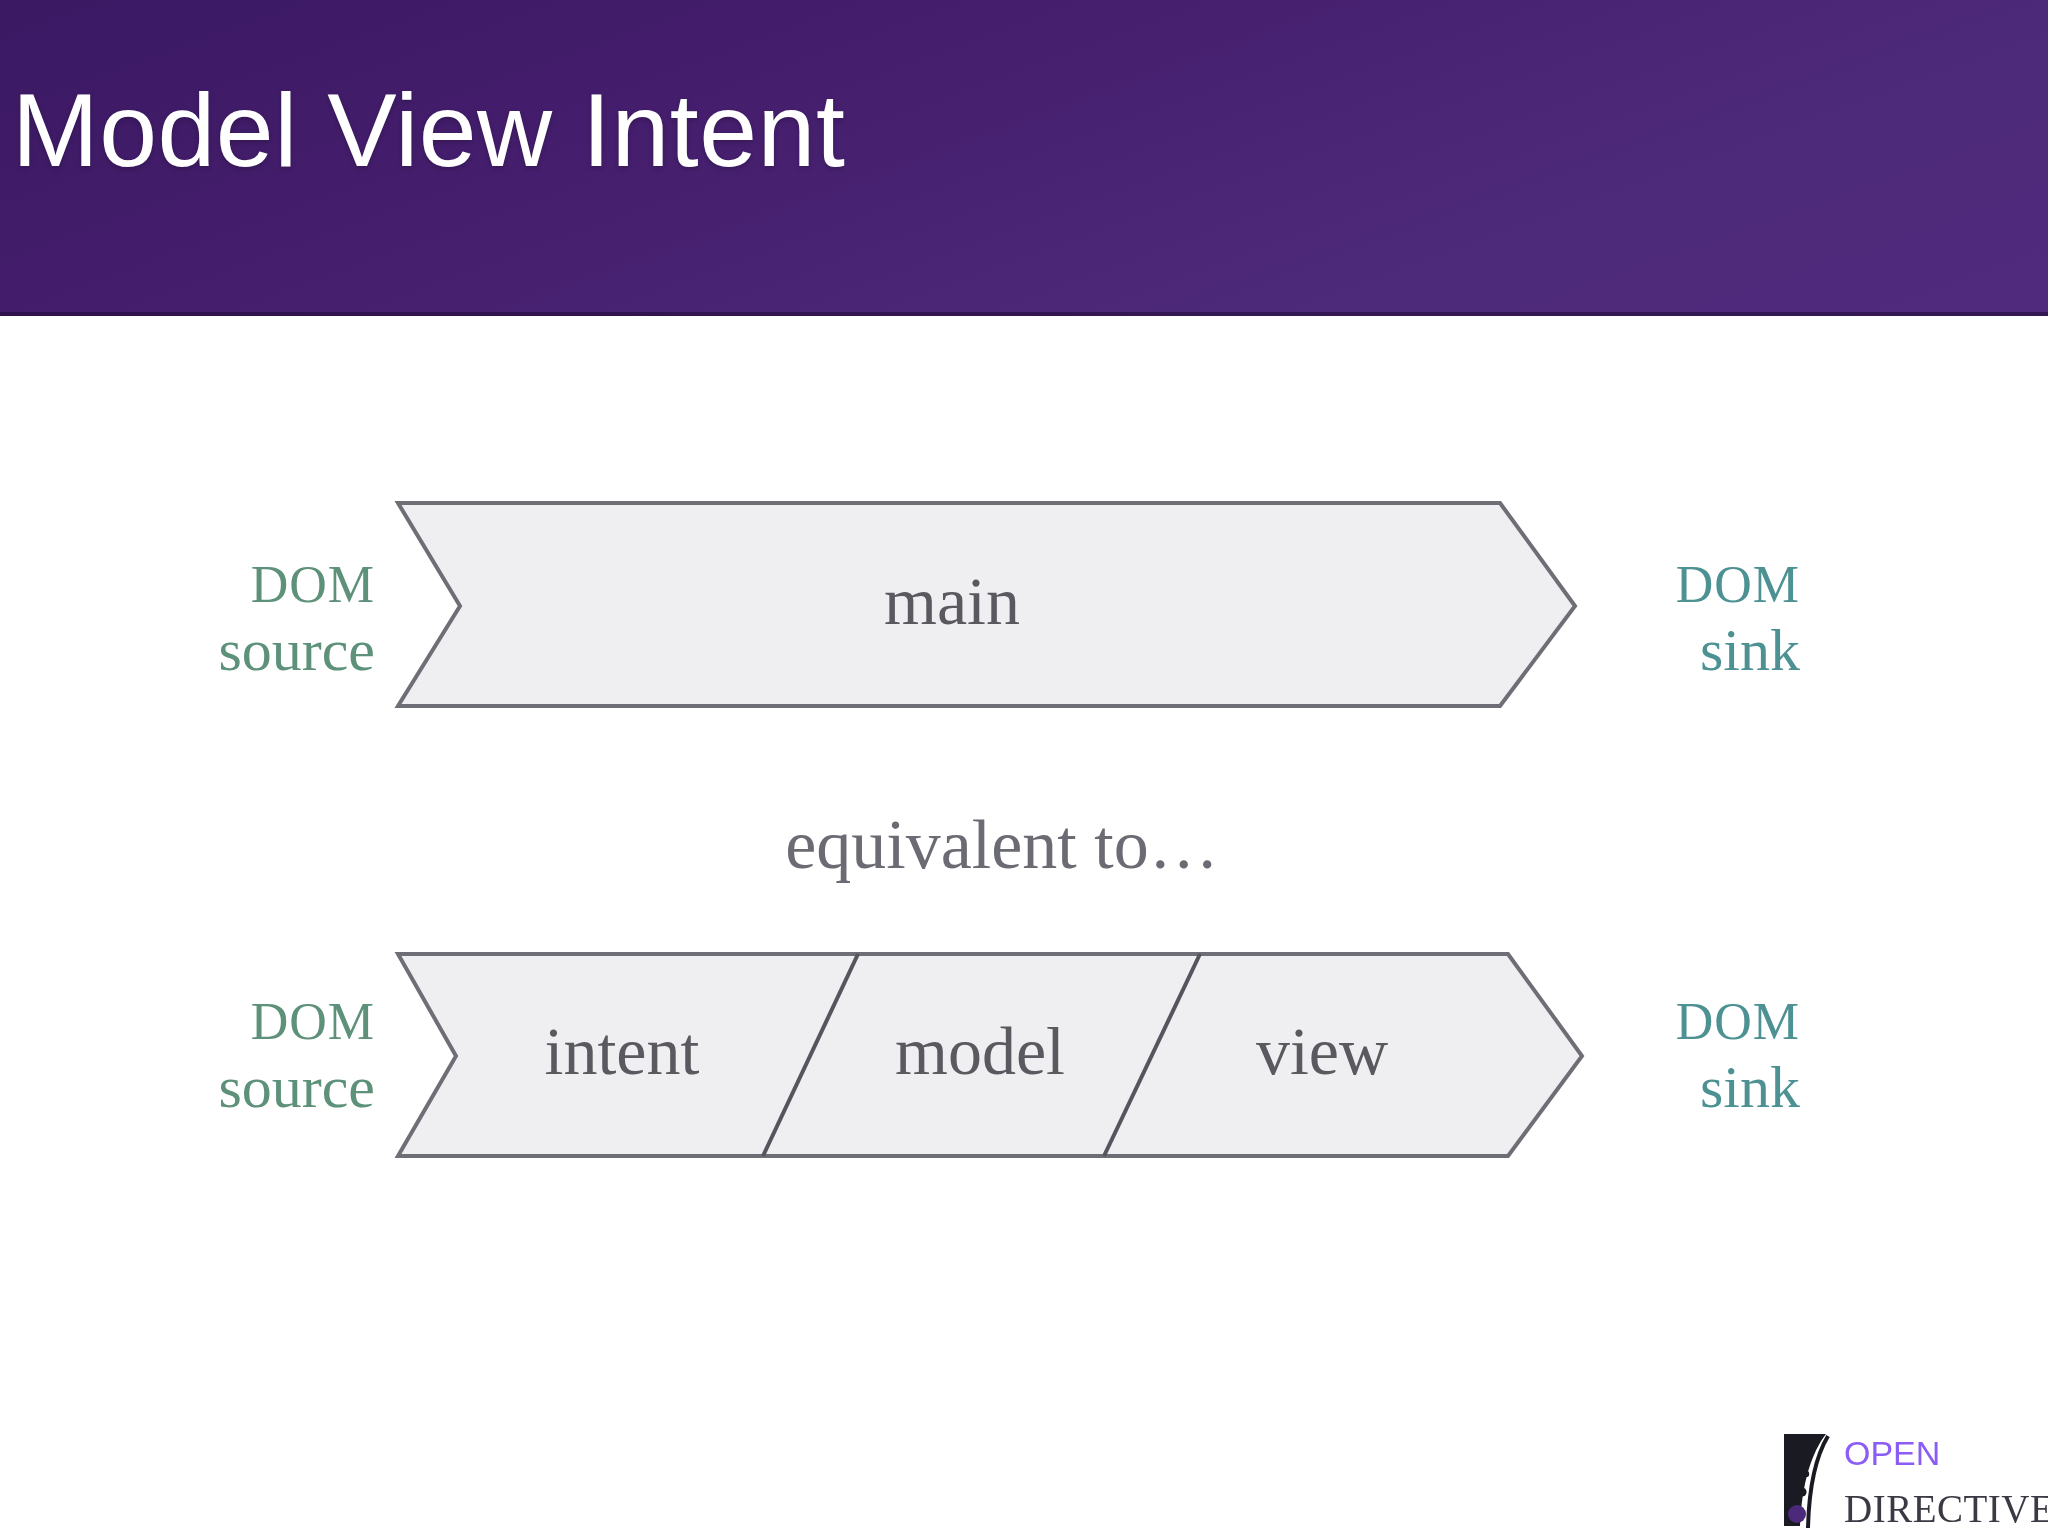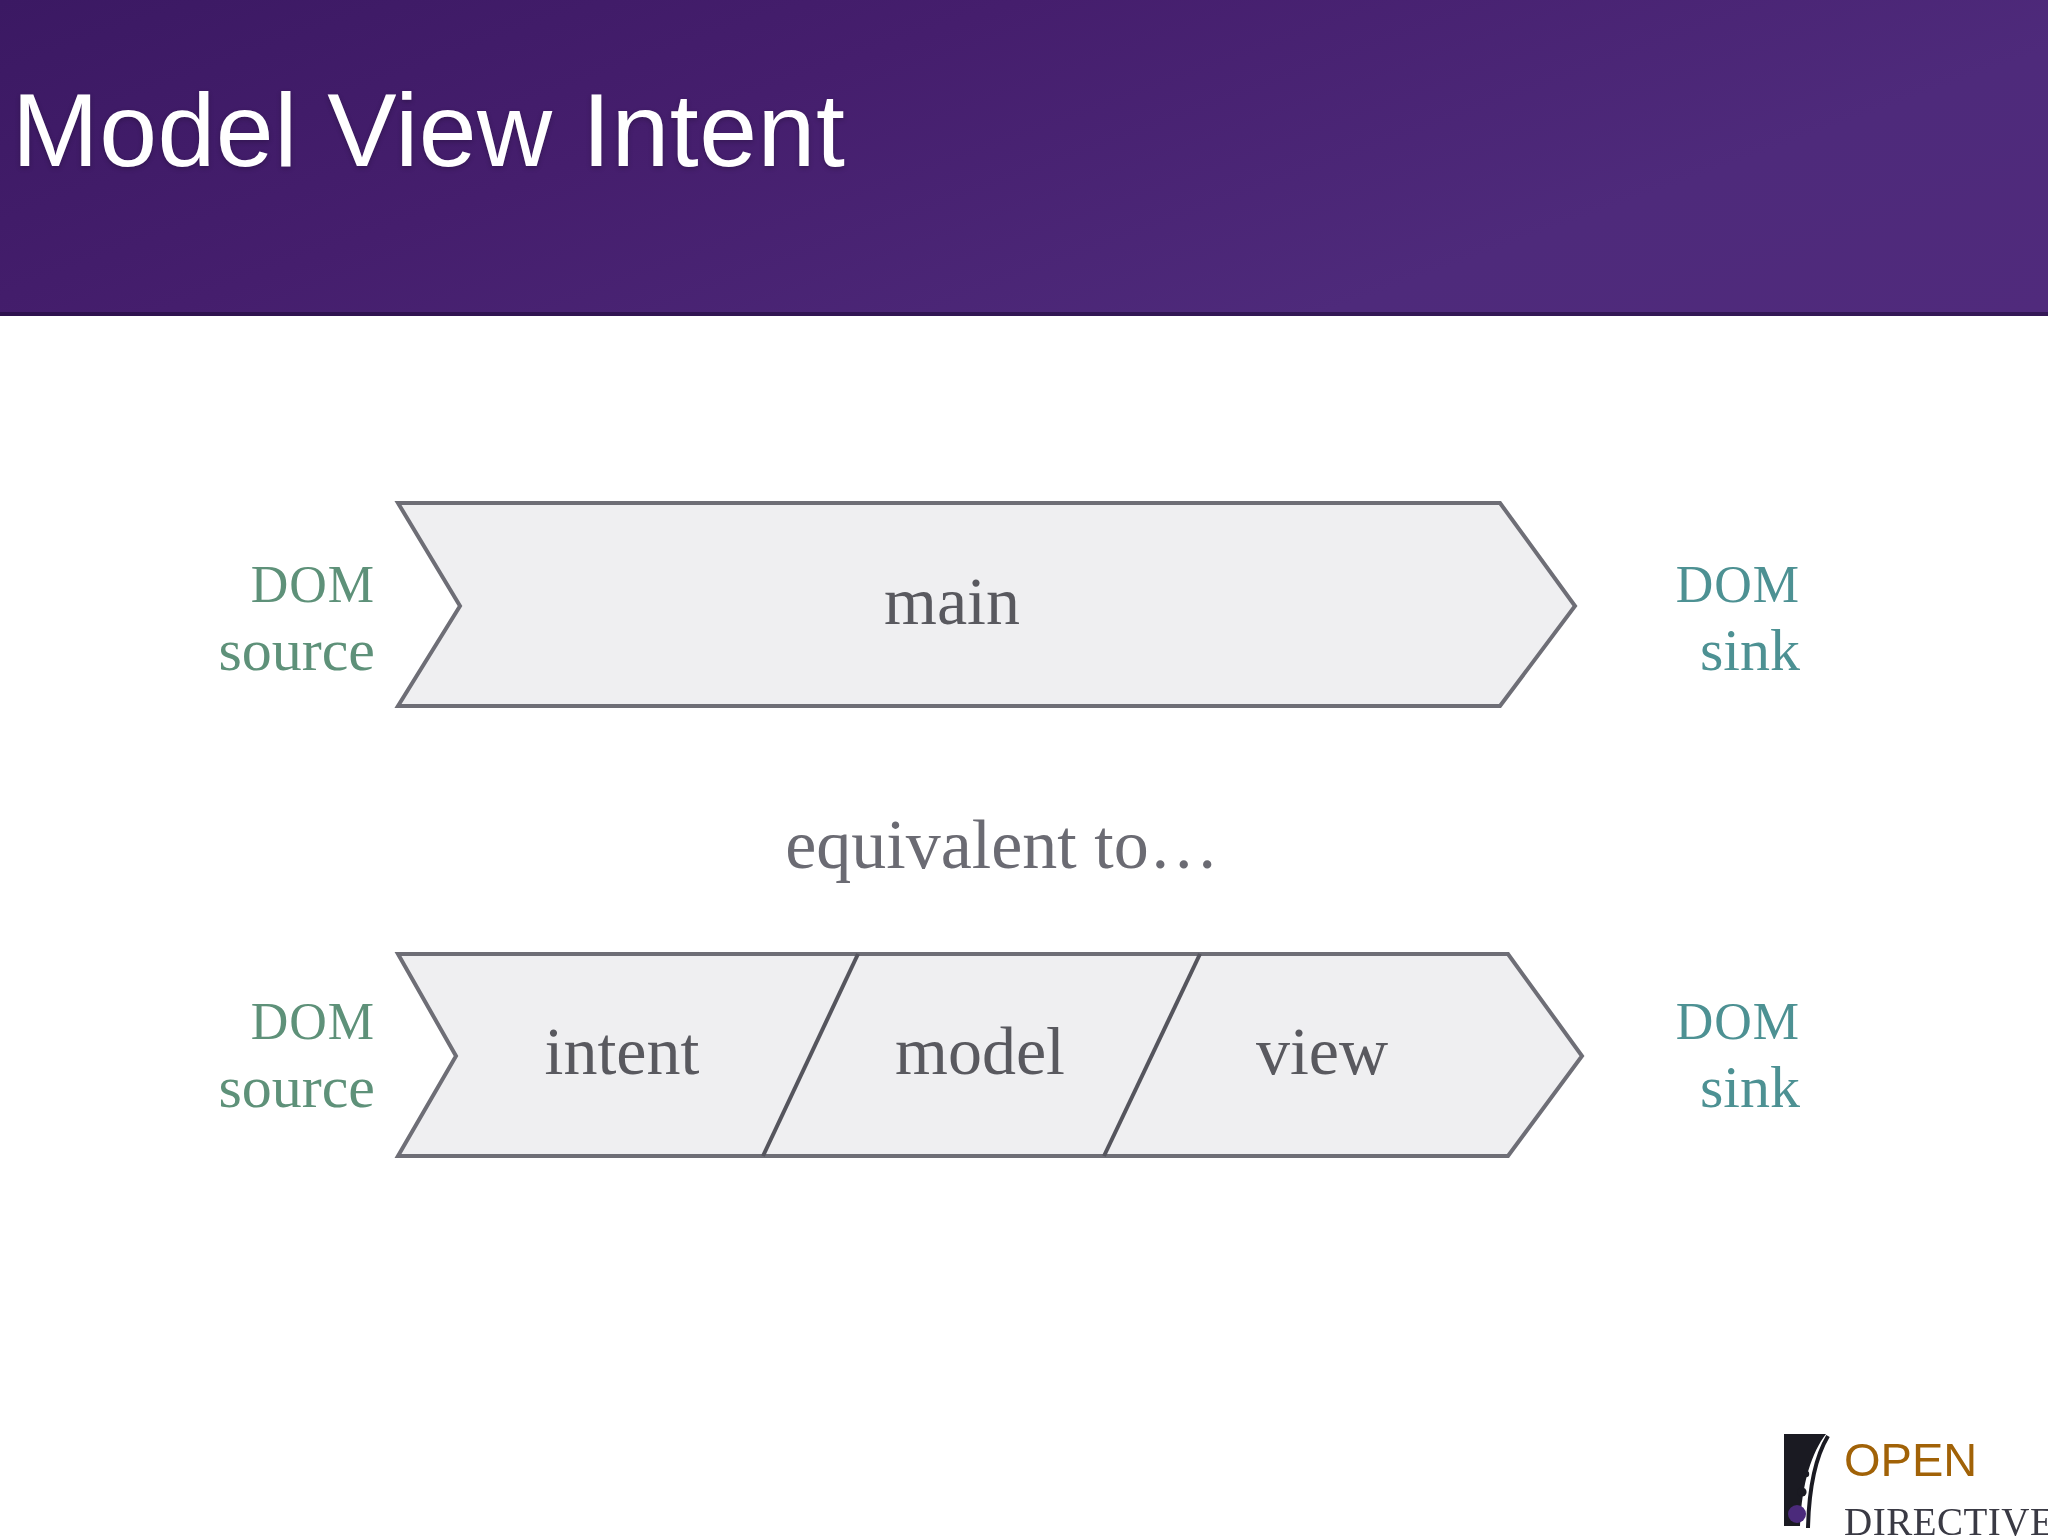--- a/index.html
+++ b/index.html
@@ -121,26 +121,26 @@
     position: absolute;
     left: 62px;
     top: 2px;
     width: 196px;
     height: 94px;
     color: #2b2b33;
     font-family: "Liberation Serif", serif;
   }
   #logo-open {
     display: block;
-    font-size: 47px;
+    font-size: 34px;
     font-weight: 400;
     letter-spacing: 0px;
     line-height: 1.0;
     font-family: "Liberation Sans", sans-serif;
-    color: #a16207;
+    color: #8b5cf6;
   }
   #logo-directive {
     display: block;
     font-size: 39px;
     font-weight: 400;
     letter-spacing: 0.5px;
     line-height: 1.08;
     margin-top: 18px;
     color: #3a3a44;
   }

